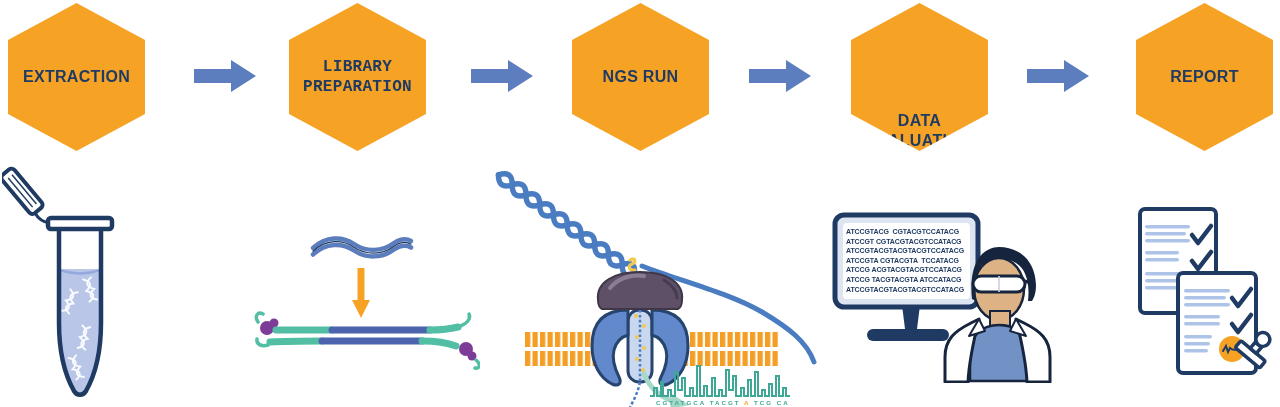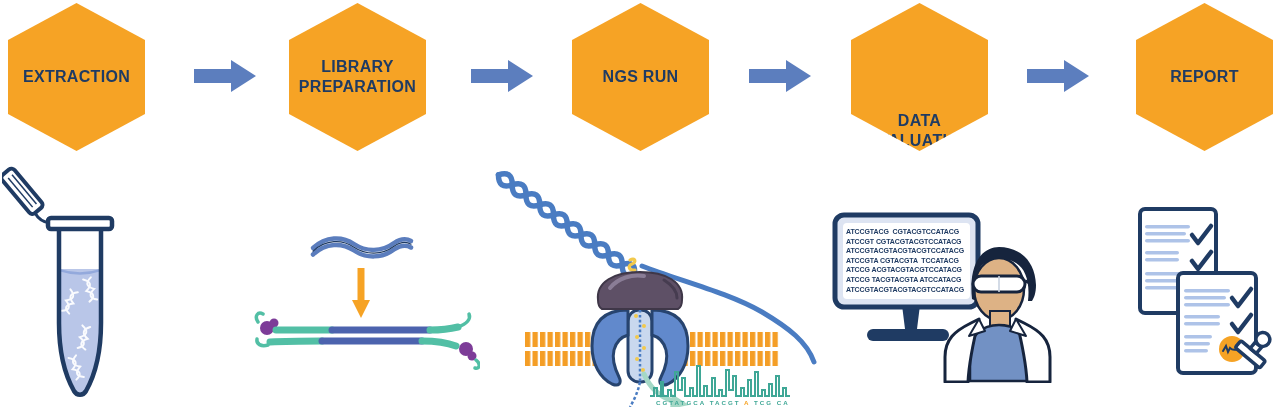--- a/index.html
+++ b/index.html
@@ -10,21 +10,21 @@
   .hex{
     position:absolute;top:3px;width:137px;height:148px;
     background:#F6A325;
     clip-path:polygon(50% 0%,100% 25%,100% 75%,50% 100%,0% 75%,0% 25%);
     display:flex;align-items:center;justify-content:center;text-align:center;
   }
   .hex .lbl{
     color:#1F3B63;font-weight:bold;font-size:16px;line-height:1.25;
     letter-spacing:.3px;padding:0 14px;
   }
-  .hex1{left:8px;} .hex2{left:289px;} .hex3{left:572px;} .hex4{left:851px;align-items:flex-end;} .hex5{left:1136px;text-align:center;}
+  .hex1{left:8px;} .hex2{left:289px;font-family:Liberation Mono, monospace;} .hex3{left:572px;} .hex4{left:851px;align-items:flex-end;} .hex5{left:1136px;text-align:center;}
   .arrow{position:absolute;top:56px;width:62px;height:40px;}
   .ar1{left:194px;} .ar2{left:471px;} .ar3{left:749px;} .ar4{left:1027px;}
   .illus{position:absolute;}
   .svg-tube{left:2px;top:165px;}
   .svg-lib{left:240px;top:230px;}
   .svg-pore{left:492px;top:160px;}
   .svg-mon{left:832px;top:203px;}
   .svg-rep{left:1128px;top:195px;}
   .seqtext{font-family:"Liberation Sans",sans-serif;font-weight:bold;fill:#1F3B63;font-size:7px;letter-spacing:-0.1px;white-space:pre;}
   .basecall{font-family:"Liberation Sans",sans-serif;font-weight:bold;font-size:6.2px;letter-spacing:2px;white-space:pre;}

